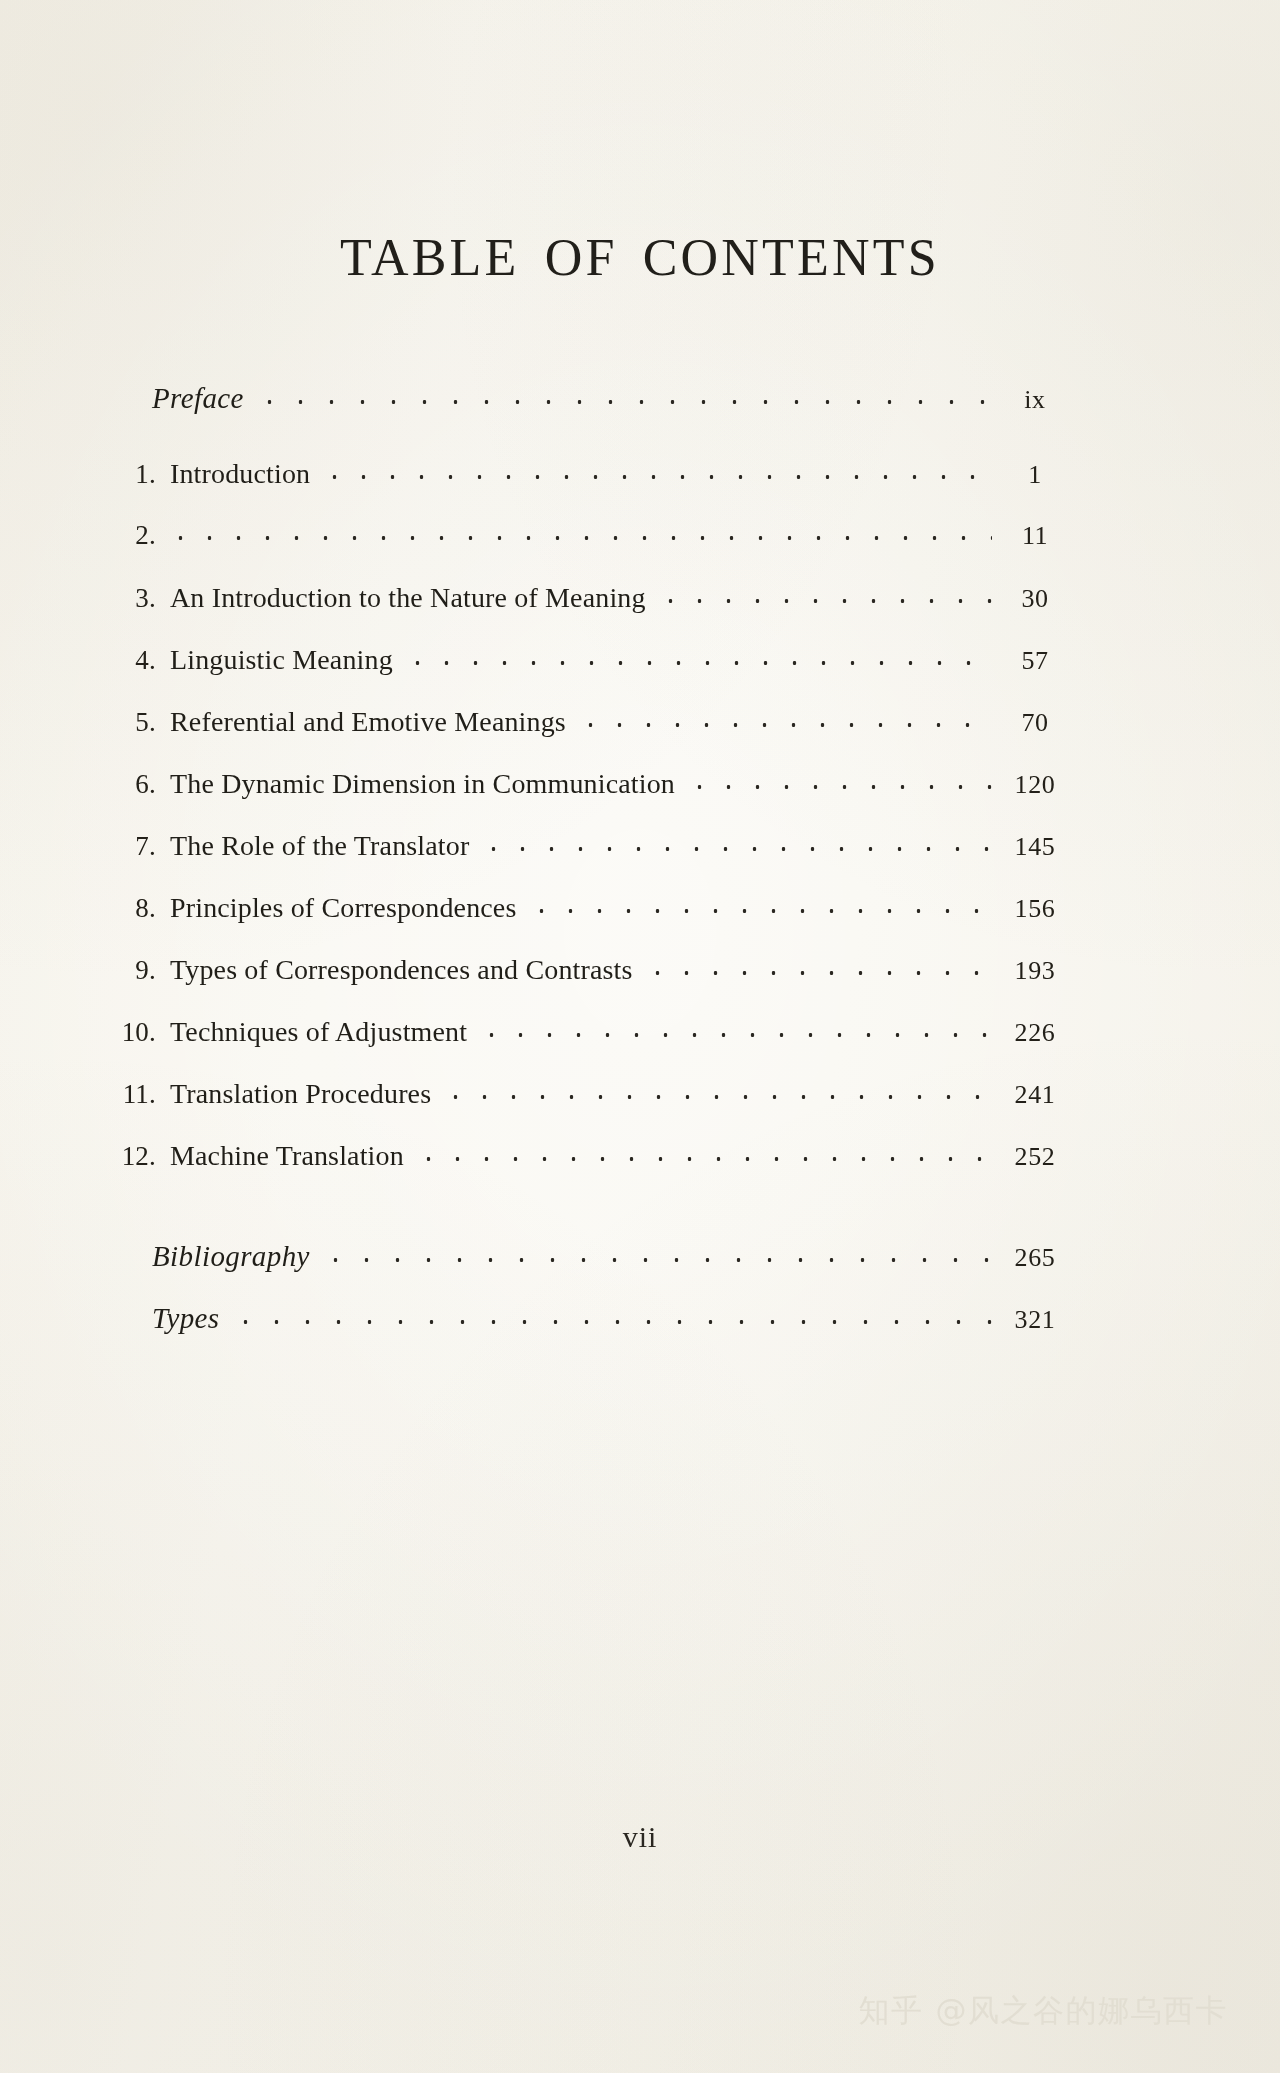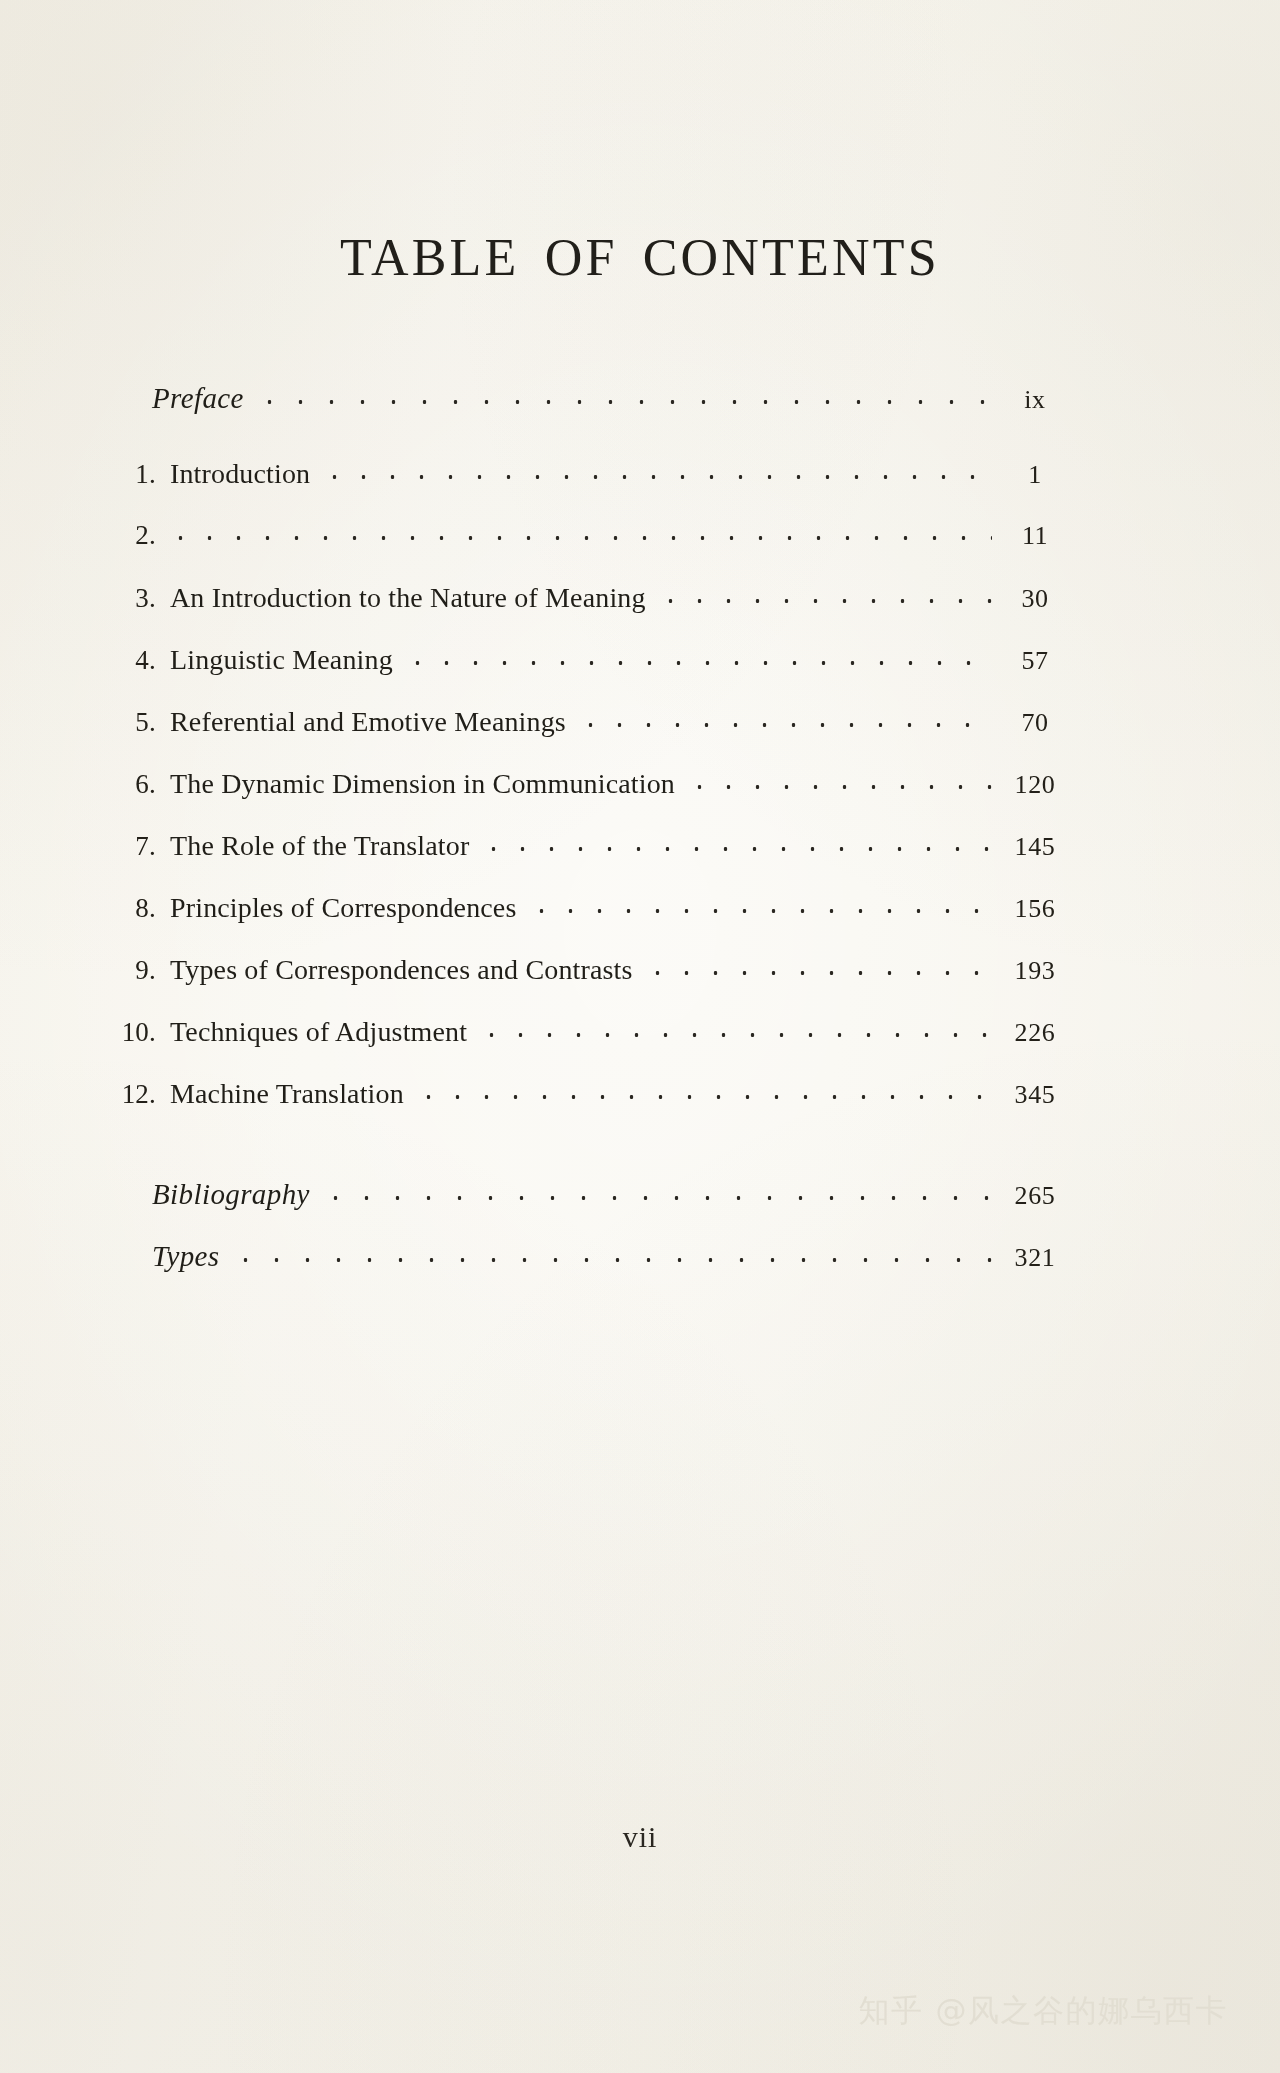--- a/index.html
+++ b/index.html
@@ -237,26 +237,32 @@
       <span class="pg">193</span>
     </div>
 
     <div class="toc-row">
       <span class="num">10.</span>
       <span class="title-txt">Techniques of Adjustment</span>
       <span class="leader"></span>
       <span class="pg">226</span>
     </div>
 
+    <div class="toc-row">
+      <span class="num">11.</span>
+      <span class="title-txt">Translation Procedures</span>
+      <span class="leader"></span>
+      <span class="pg">241</span>
+    </div>
 
     <div class="toc-row">
       <span class="num">12.</span>
       <span class="title-txt">Machine Translation</span>
       <span class="leader"></span>
-      <span class="pg">345</span>
+      <span class="pg">252</span>
     </div>
 
     <div class="toc-row front-row gap-before">
       <span class="title-txt">Bibliography</span>
       <span class="leader"></span>
       <span class="pg">265</span>
     </div>
 
     <div class="toc-row front-row">
       <span class="title-txt">Types</span>

